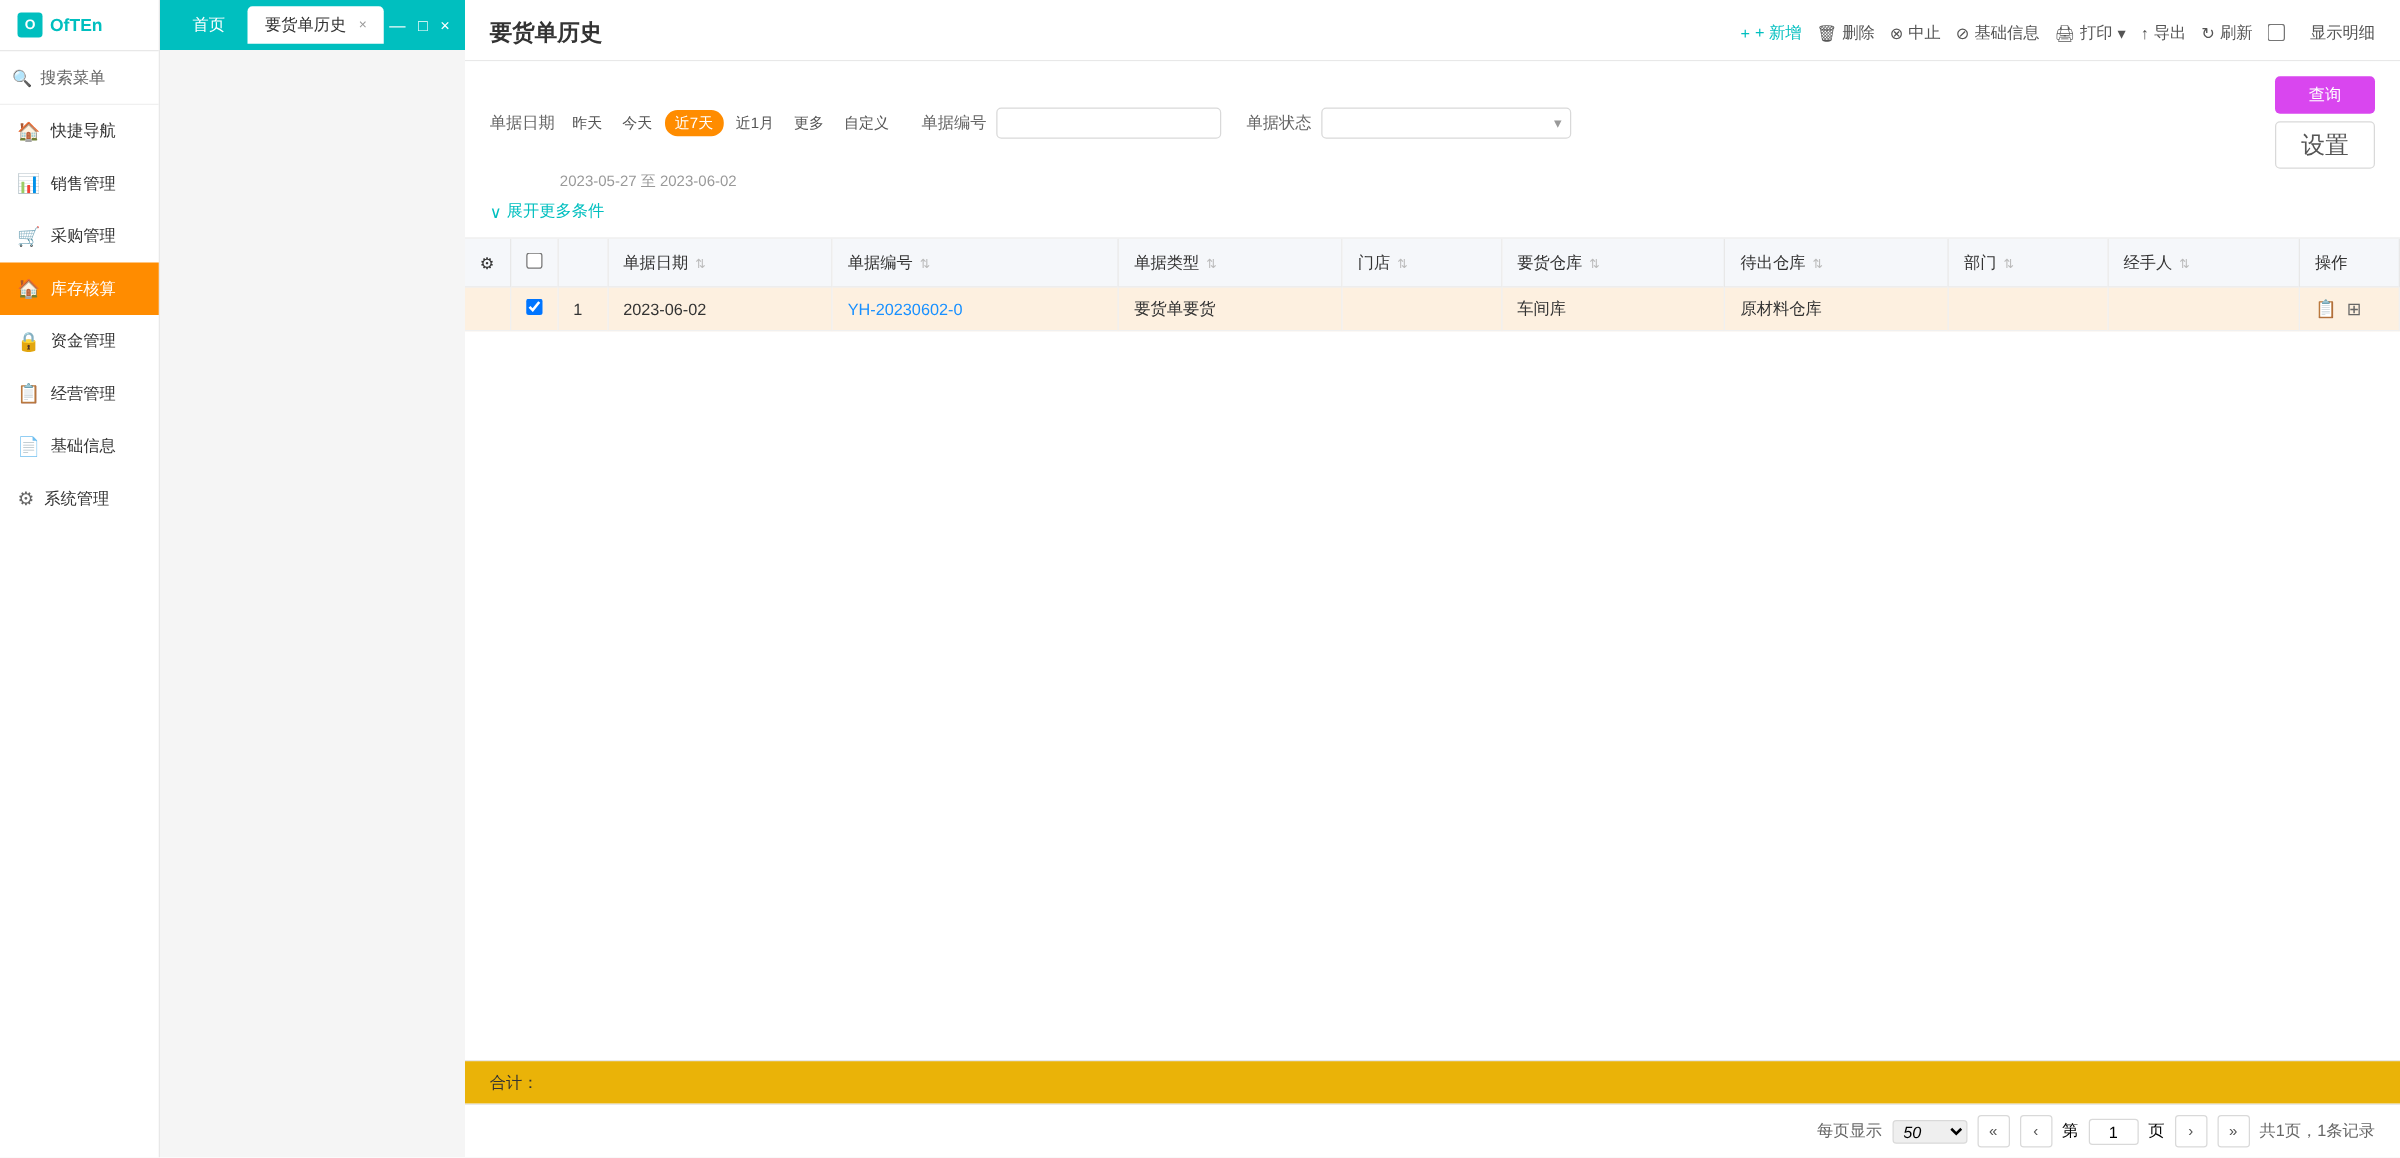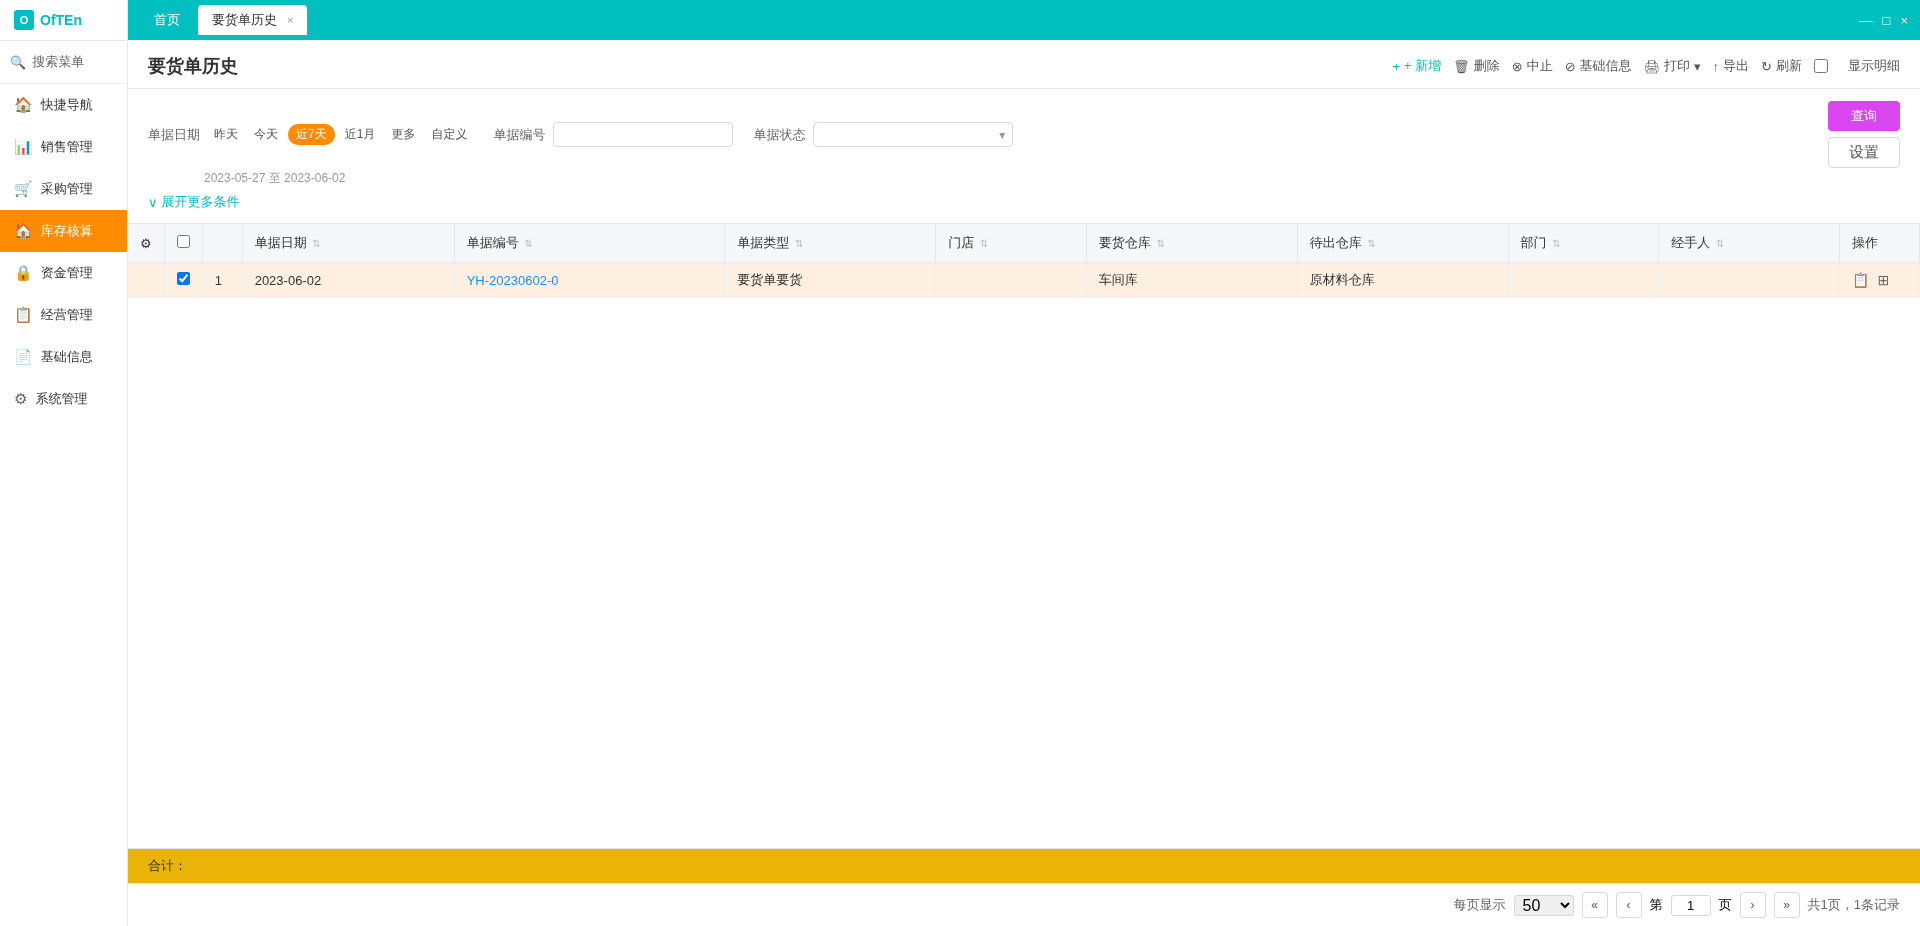--- a/index.html
+++ b/index.html
@@ -37,21 +37,21 @@
       color: #fff;
       border-radius: 0;
     }
     .sidebar-item.active .sidebar-icon { color: #fff; }
     .sidebar-icon { font-size: 15px; color: #666; flex-shrink: 0; }
 
     
     .main-area {
       flex: 1;
       display: flex;
-      flex-direction: column;
+      flex-direction: row;
       overflow: hidden;
     }
     .topbar {
       background: #00bfbf;
       height: 40px;
       display: flex;
       align-items: center;
       padding: 0 12px;
       gap: 4px;
       flex-shrink: 0;
@@ -217,21 +217,21 @@
       cursor: pointer;
       font-size: 13px;
     }
     .btn-settings {
       background: #fff;
       color: #555;
       border: 1px solid #d9d9d9;
       border-radius: 4px;
       padding: 5px 20px;
       cursor: pointer;
-      font-size: 15px;
+      font-size: 19px;
       text-align: right;
     }
 
     
     .table-area {
       flex: 1;
       overflow: auto;
       background: #fff;
       margin: 0;
     }
@@ -293,22 +293,23 @@
       justify-content: flex-end;
       gap: 8px;
       font-size: 13px;
       flex-shrink: 0;
     }
     .pagination-label { color: #666; }
     .page-size-select {
       border: 1px solid #d9d9d9;
       border-radius: 3px;
       padding: 0 4px;
-      font-size: 16px;
+      font-size: 13px;
       width: 60px;
+      font-style: italic;
     }
     .page-btn {
       width: 26px; height: 26px;
       display: flex; align-items: center; justify-content: center;
       border: 1px solid #d9d9d9;
       border-radius: 3px;
       cursor: pointer;
       color: #555;
       background: #fff;
       font-size: 12px;

